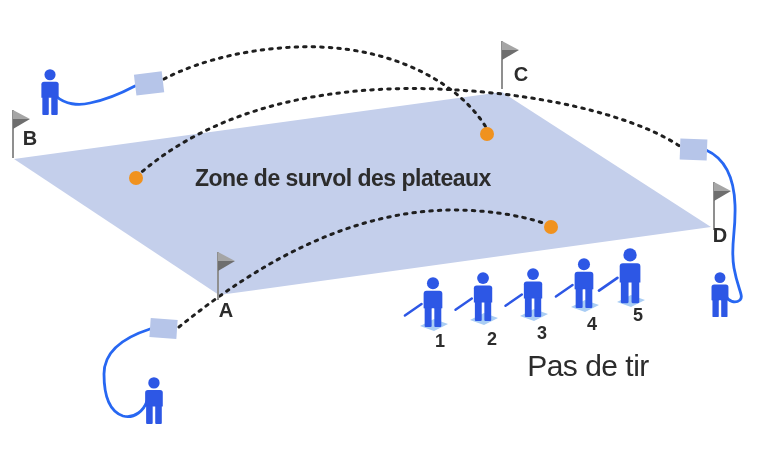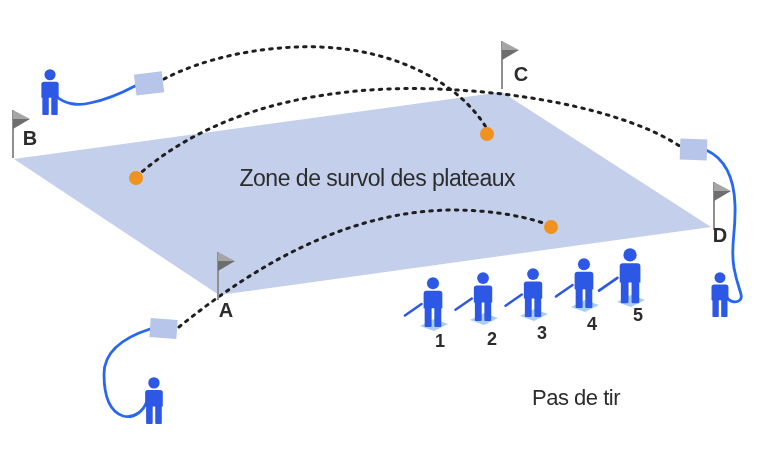--- a/index.html
+++ b/index.html
@@ -15,22 +15,22 @@
     --trajectory-black:#1f1f1f;
     --text-dark:#2c2c2c;
   }
   html,body{margin:0;padding:0;background:#ffffff;}
   .stage{
     position:relative;width:768px;height:464px;overflow:hidden;background:#ffffff;
     font-family:"Liberation Sans","DejaVu Sans",sans-serif;color:var(--text-dark);
   }
   .stage svg.scene{position:absolute;left:0;top:0;}
   .label{position:absolute;color:var(--text-dark);white-space:nowrap;}
-  .zone-label{left:195px;top:165px;width:320px;text-align:right;font-size:23px;letter-spacing:-0.5px;font-weight:400;}
-  .firing-label{left:496px;top:349px;width:160px;text-align:center;font-size:22px;letter-spacing:-0.5px;font-weight:500;margin-top:36px;}
+  .zone-label{left:195px;top:165px;width:320px;text-align:left;font-size:23px;letter-spacing:-0.5px;font-weight:700;}
+  .firing-label{left:508px;top:349px;width:160px;text-align:center;font-size:30px;letter-spacing:-0.5px;font-weight:500;}
   .flag-letter{font-size:20px;font-weight:600;width:22px;text-align:center;}
   .flag-a{left:215px;top:299px;}
   .flag-b{left:19px;top:127px;}
   .flag-c{left:510px;top:63px;}
   .flag-d{left:709px;top:224px;}
   .pos-num{font-size:18px;font-weight:700;width:16px;text-align:center;}
   .pos-1{left:432px;top:331px;}
   .pos-2{left:484px;top:329px;}
   .pos-3{left:534px;top:323px;}
   .pos-4{left:584px;top:314px;}

